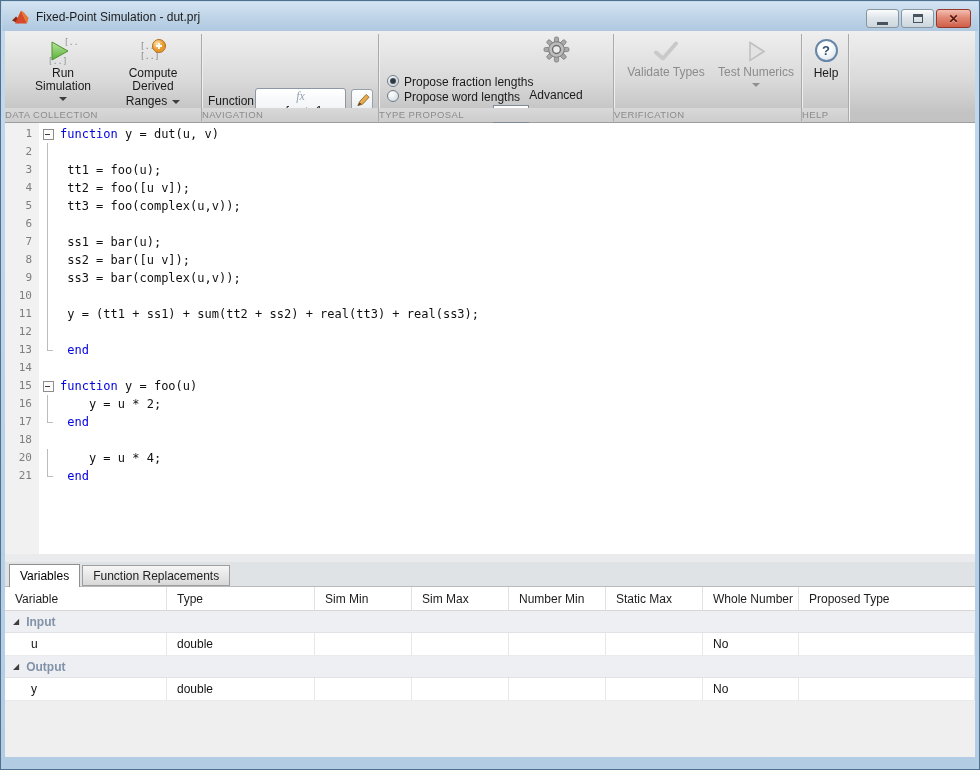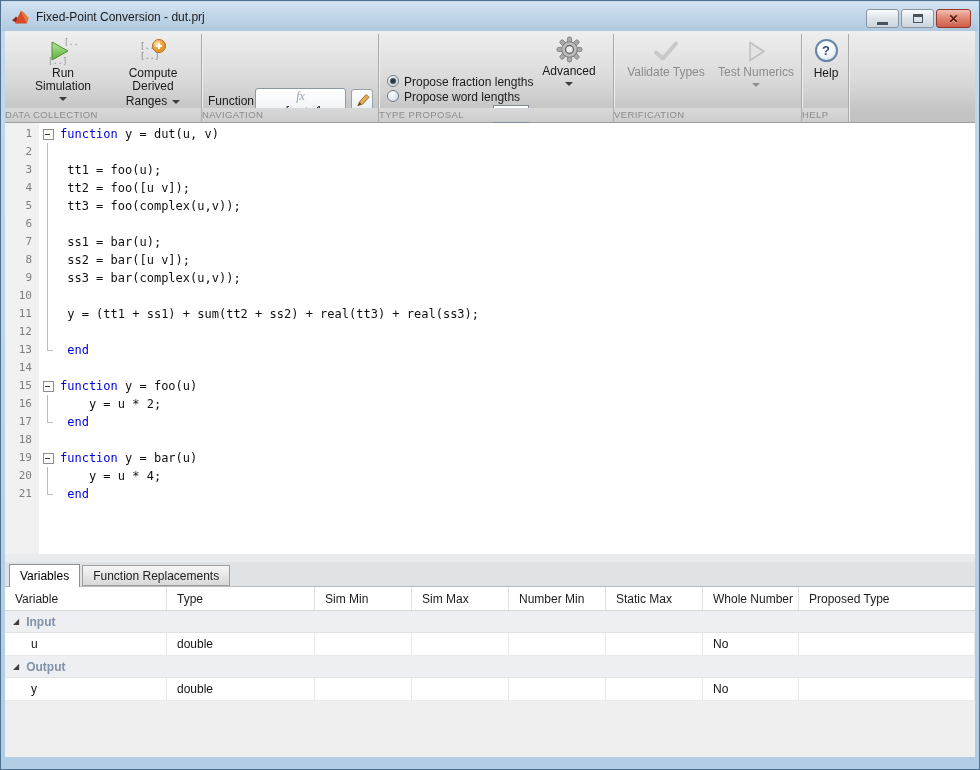--- a/index.html
+++ b/index.html
@@ -94,21 +94,21 @@
 <body>
 
 <div class="window">
 
   <div class="titlebar">
     <svg width="18" height="16" viewBox="0 0 18 16">
       <polygon points="1,11.5 5,7.5 7.6,9.8 7.6,14.5" fill="#8a2c17"></polygon>
       <polygon points="4,14.5 10,1.5 16,14.5" fill="#d6492a"></polygon>
       <polygon points="10,1.5 16,14.5 17.6,9.0 12.6,3.2" fill="#e8762d"></polygon>
     </svg>
-    <span class="title-text">Fixed-Point Conversion - dut.prj</span>
+    <span class="title-text">Fixed-Point Simulation - dut.prj</span>
     <div class="winbtns">
       <div class="wbtn">
           <div class="glyph-min"></div>
         </div>
       <div class="wbtn">
           <div class="glyph-restore"></div>
         </div>
       <div class="wbtn close">
           <span class="glyph-close">✕</span>
         </div>
@@ -171,21 +171,21 @@
         <span class="rc selected"></span>
         <span>Propose fraction lengths</span>
       </div>
       <div class="radio-row" style="left:382px; top:59px;">
         <span class="rc"></span>
         <span>Propose word lengths</span>
       </div>
       <span class="tlabel" style="left:380px; top:77px;">Default word length:</span>
       <input class="dwl-input" value="16" style="">
 
-      <div class="tbtn" style="left:533px; top:5px; width:62px;">
+      <div class="tbtn" style="left:520px; top:5px; width:62px;gap:24px;">
         <svg width="27" height="27" viewBox="0 0 26 26">
           <g fill="#a9a9a9" stroke="#7e7e7e" stroke-width="0.8">
             <rect x="11" y="1" width="4" height="24" rx="1.5"></rect>
             <rect x="11" y="1" width="4" height="24" rx="1.5" transform="rotate(45 13 13)"></rect>
             <rect x="11" y="1" width="4" height="24" rx="1.5" transform="rotate(90 13 13)"></rect>
             <rect x="11" y="1" width="4" height="24" rx="1.5" transform="rotate(135 13 13)"></rect>
           </g>
           <circle cx="13" cy="13" r="7.5" fill="#bdbdbd" stroke="#7e7e7e"></circle>
           <circle cx="13" cy="13" r="3.8" fill="#ececec" stroke="#6e6e6e" stroke-width="1.4"></circle>
         </svg>
@@ -329,25 +329,20 @@
     <div class="fold fold-end"></div>
     <div class="code-text"><span> </span><span class="kw">end</span></div>
   </div>
 
   <div class="code-line">
     <div class="ln">18</div>
     <div class="fold"></div>
     <div class="code-text"></div>
   </div>
 
-  <div class="code-line">
-    <div class="ln">19</div>
-    <div class="fold fold-start"></div>
-    <div class="code-text"><span class="kw">function</span><span> y = bar(u)</span></div>
-  </div>
 
   <div class="code-line">
     <div class="ln">20</div>
     <div class="fold fold-mid"></div>
     <div class="code-text"><span>    y = u * 4;</span></div>
   </div>
 
   <div class="code-line">
     <div class="ln">21</div>
     <div class="fold fold-end"></div>

